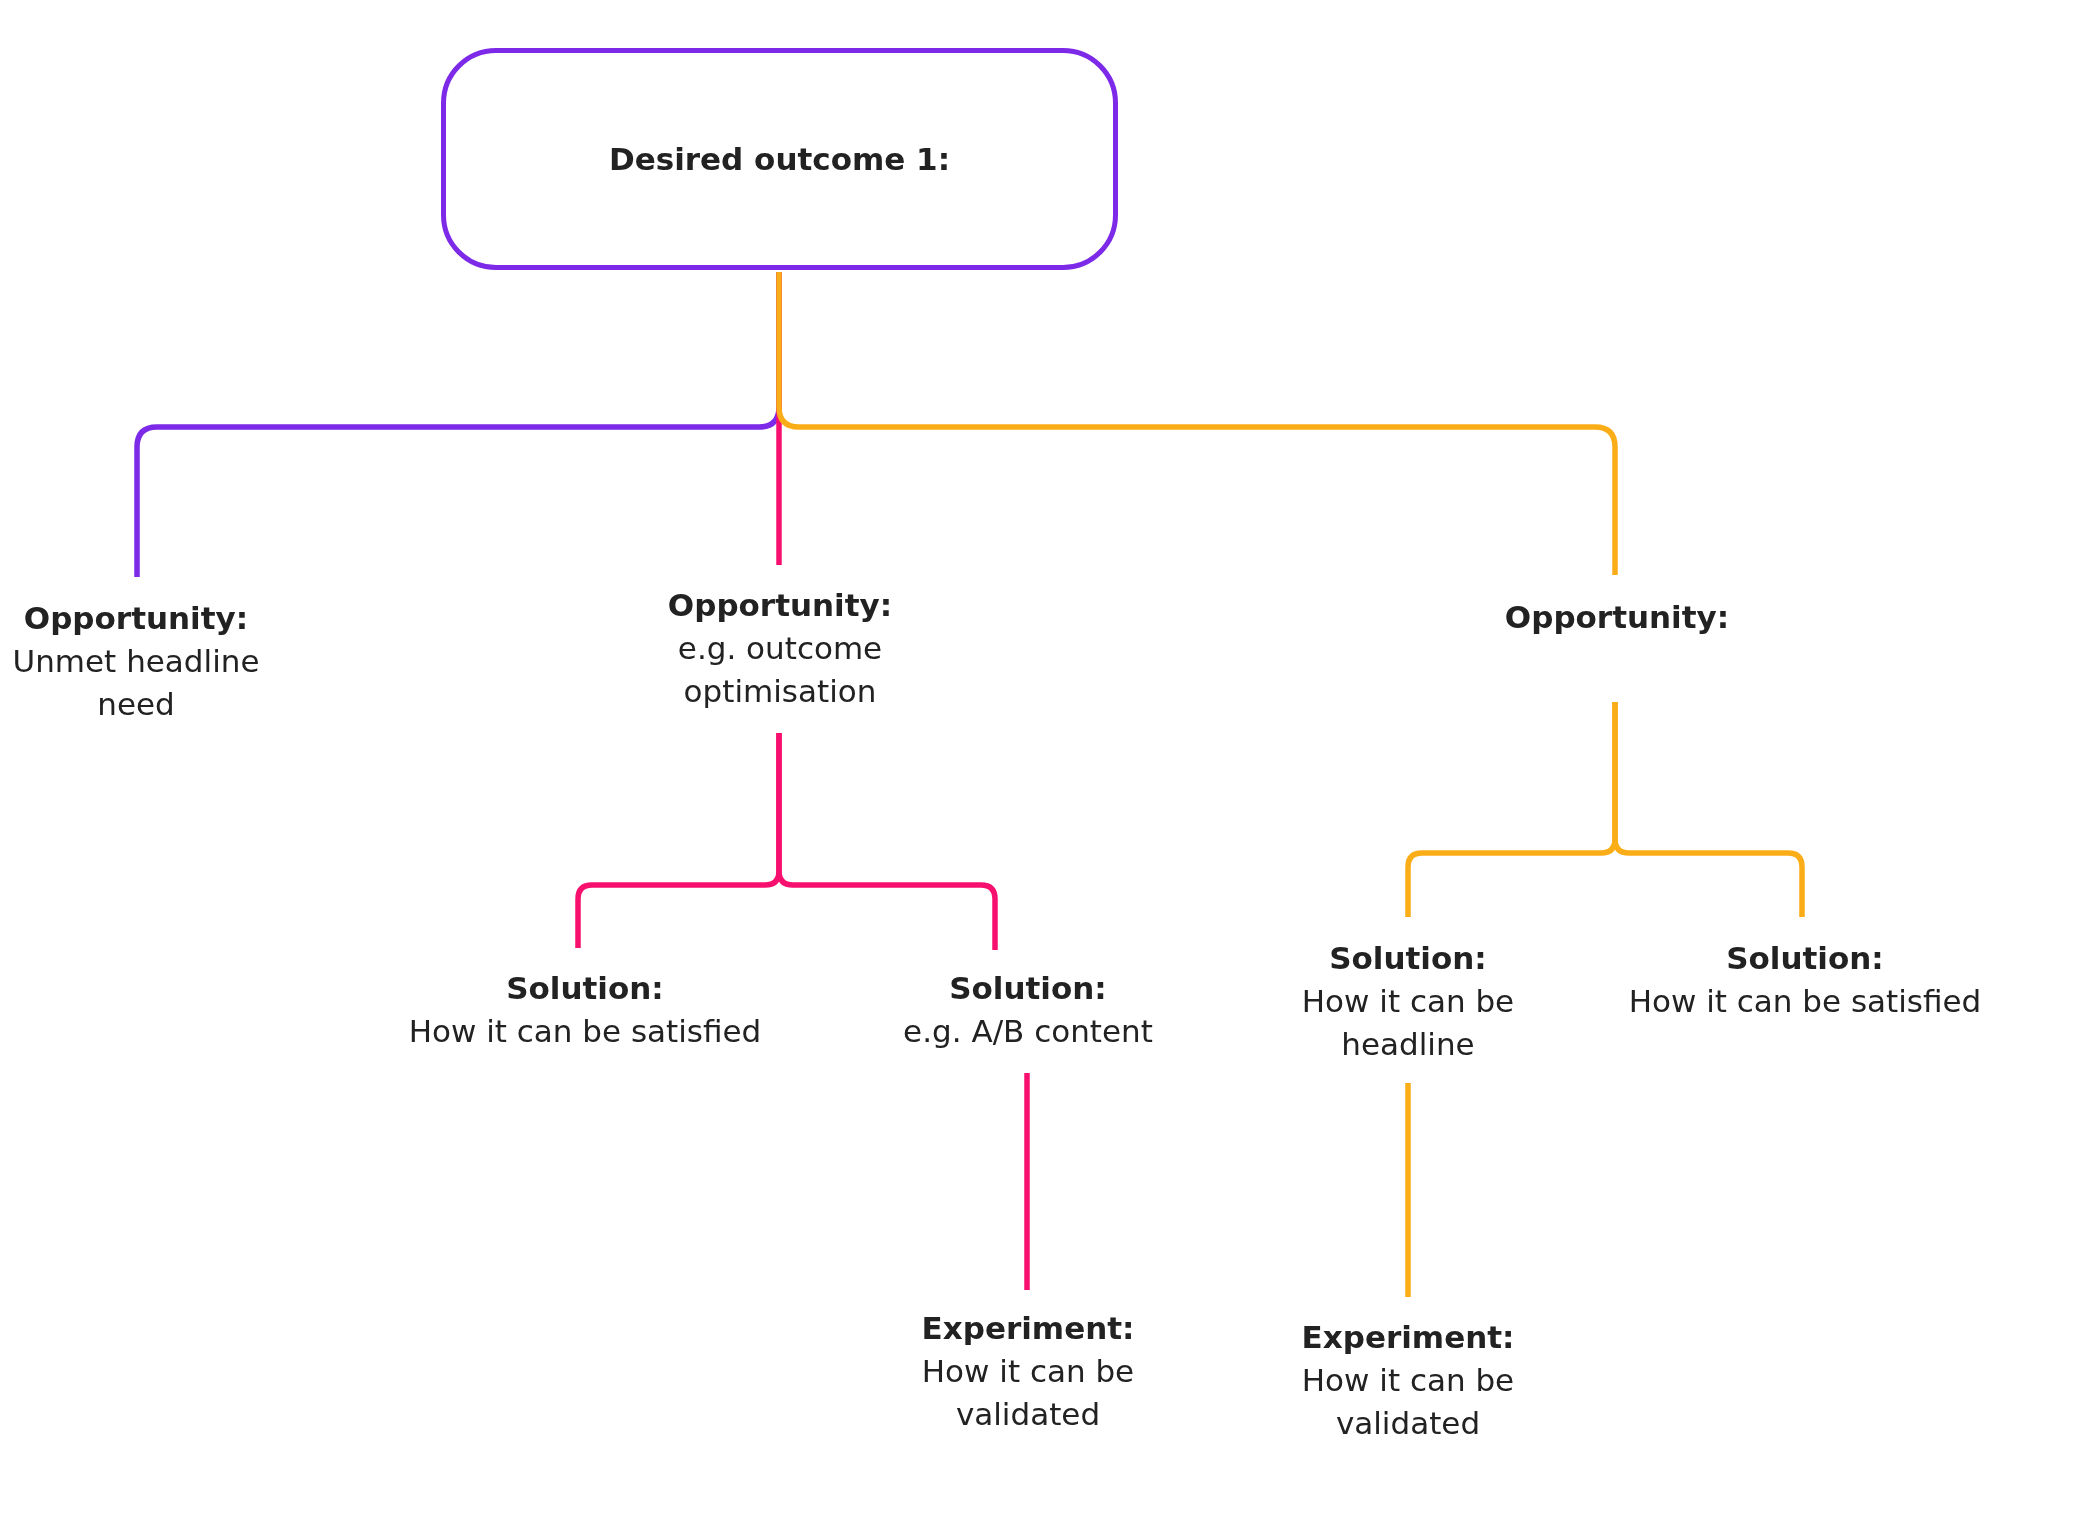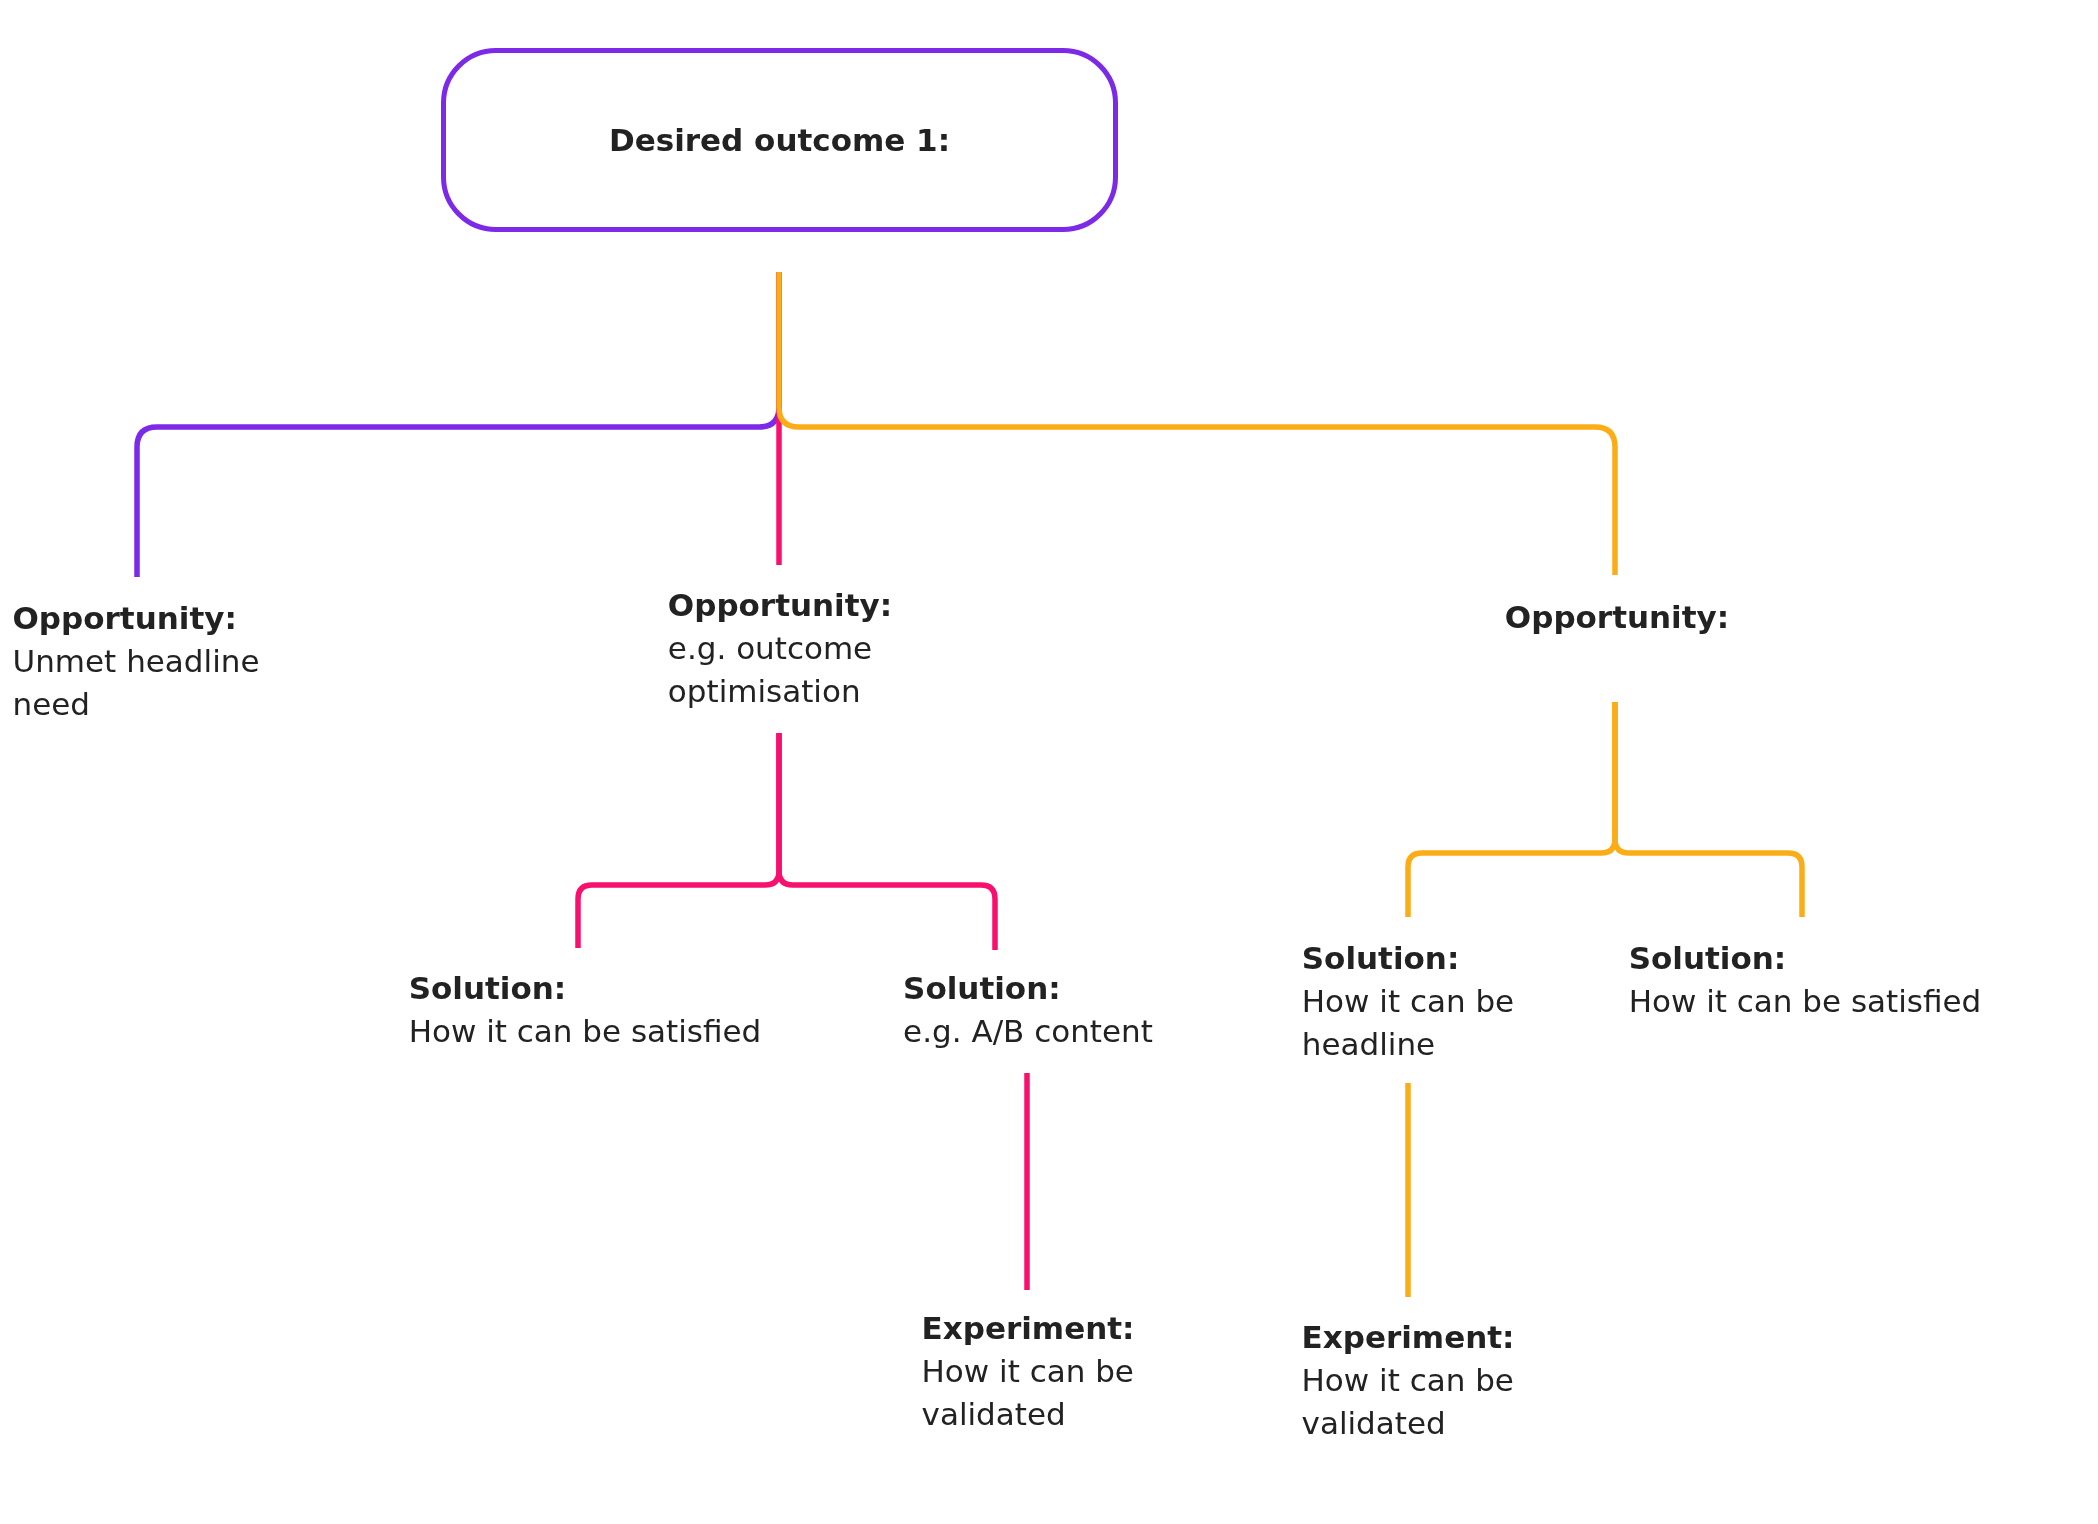--- a/index.html
+++ b/index.html
@@ -17,36 +17,37 @@
     width: 2098px; height: 1524px;
   }
   svg.connectors path {
     fill: none;
     stroke-width: 5.5px;
     stroke-linecap: butt;
   }
   .root-box {
     position: absolute;
     left: 441px; top: 48px;
-    width: 677px; height: 184px;
+    width: 677px; height: 222px;
     border: 5px solid #000000;
     border-radius: 55px;
     box-sizing: border-box;
     display: flex;
     flex-direction: column;
     align-items: center;
     justify-content: center;
     text-align: center;
     font-size: 31px;
     line-height: 43px;
     white-space: nowrap;
   }
   .node {
     position: absolute;
     transform: translateX(-50%);
+    text-align: center;
     font-size: 31px;
     line-height: 43px;
     white-space: nowrap;
   }
   .node-label, .root-label { font-weight: 700; }
 </style>
 </head>
 <body>
 
 <div class="canvas" style="color: rgb(34, 34, 34); background: rgb(255, 255, 255);">

